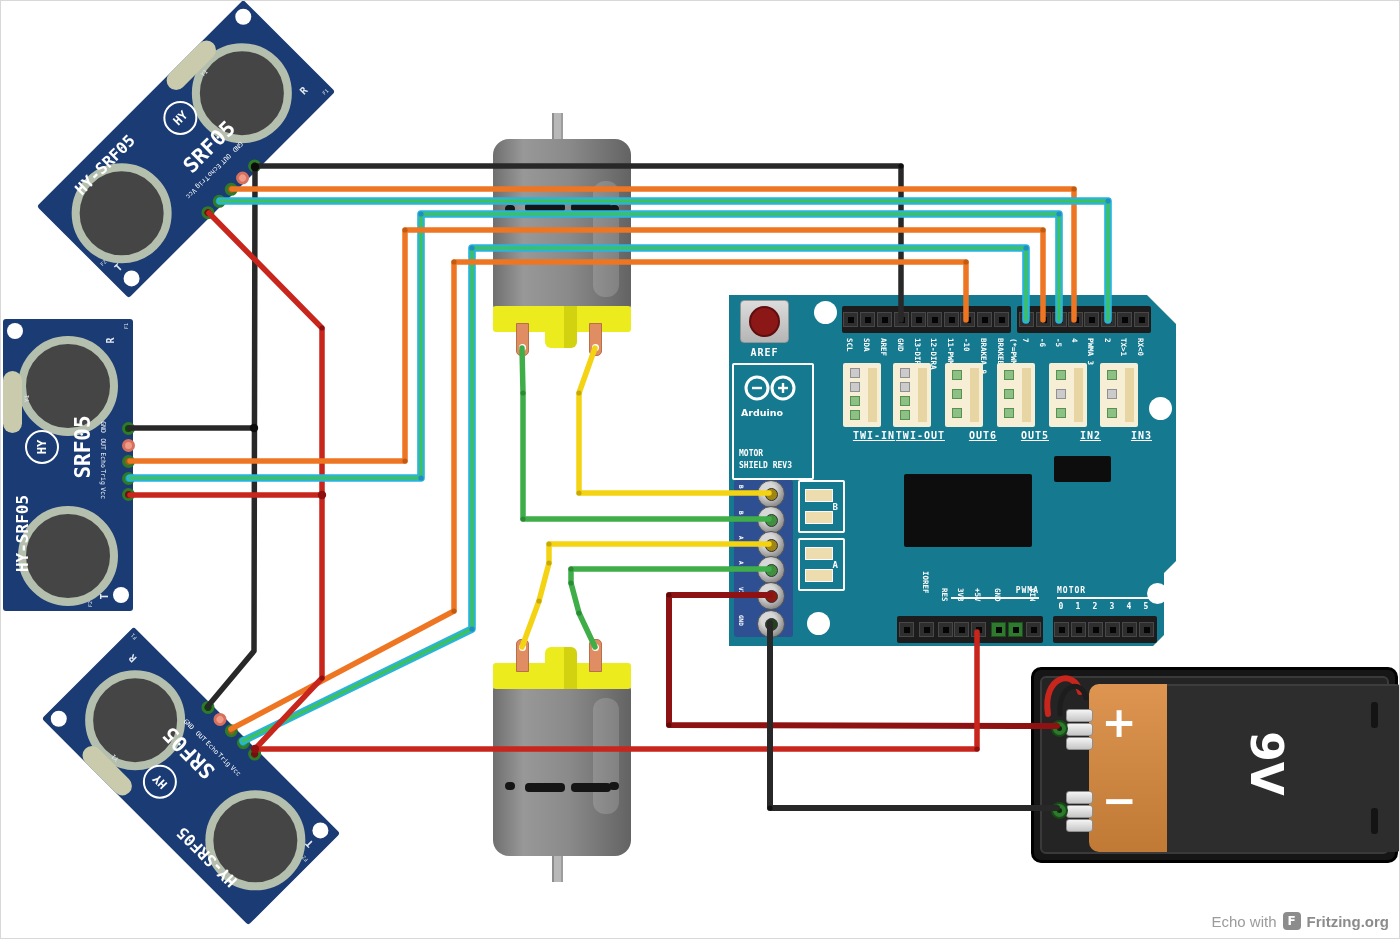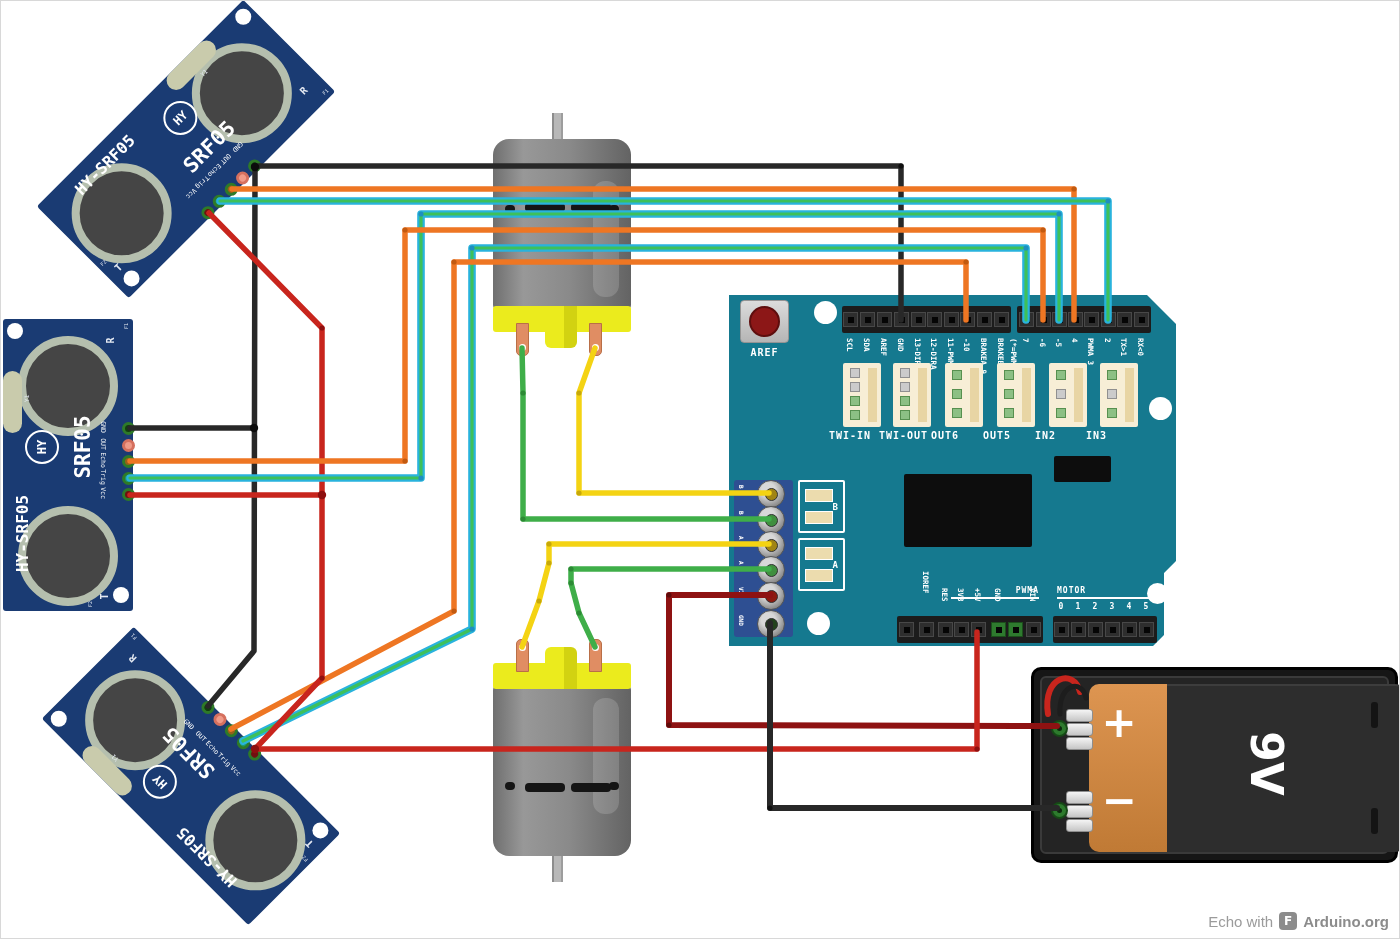--- a/index.html
+++ b/index.html
@@ -18,22 +18,22 @@
   .vlab{position:absolute;writing-mode:vertical-rl;color:#fff;font:bold 7.5px "DejaVu Sans Mono",monospace;
         white-space:nowrap;}
   .numlab{position:absolute;color:#fff;font:bold 8px "DejaVu Sans Mono",monospace;width:12px;text-align:center;}
   .skline{position:absolute;height:2px;background:#fff;}
   .sktext{position:absolute;color:#fff;font:bold 8px "DejaVu Sans Mono",monospace;letter-spacing:1px;}
   .conn{position:absolute;top:362px;width:38px;height:64px;background:#f7eed6;border-radius:2px;}
   .conn .stripe{position:absolute;right:4px;top:5px;width:9px;height:54px;background:#e8d5a4;}
   .cpin{position:absolute;left:7px;width:10px;height:10px;box-sizing:border-box;border:1px solid #8a8a8a;}
   .cpin.g{background:#8cc084;border-color:#57904f;}
   .cpin.s{background:#cbcbcb;border-color:#909090;}
-  .connlab{position:absolute;top:429px;width:66px;text-align:left;color:#fff;
-           font:bold 10px "DejaVu Sans Mono",monospace;letter-spacing:1px;}
+  .connlab{position:absolute;top:429px;width:66px;text-align:right;color:#fff;
+           font:bold 10px "DejaVu Sans Mono",monospace;letter-spacing:1px;text-decoration:underline;}
   .tblock{position:absolute;left:733px;top:479px;width:59px;height:157px;background:#2e4f92;border-radius:3px;}
   .term{position:absolute;width:26px;height:26px;border-radius:50%;border:1px solid #555;
         background:radial-gradient(circle at 40% 35%,#d8d8d8 0 30%,#9a9a9a 65%,#5f5f5f);
         display:flex;align-items:center;justify-content:center;}
   .term i{width:11px;height:11px;border-radius:50%;display:block;border:1px solid #333;}
   .fuse{position:absolute;left:797px;width:47px;height:53px;border:2px solid #fff;border-radius:2px;box-sizing:border-box;}
   .fuse .fel{position:absolute;left:5px;width:26px;height:11px;background:#ecdcae;border:1px solid #fff;}
   .fuse b{position:absolute;right:5px;top:50%;transform:translateY(-50%);color:#fff;
           font:bold 9px "DejaVu Sans Mono",monospace;}
   .chip{position:absolute;background:#0d0d0d;border-radius:2px;}
@@ -123,20 +123,32 @@
   <div class="hstrip" style="left:841px;top:305px;width:169px;"></div>
   <div class="hstrip" style="left:1016px;top:305px;width:134px;"></div>
   <div class="hstrip" style="left:896px;top:615px;width:146px;"></div>
   <div class="hstrip" style="left:1052px;top:615px;width:104px;"></div>
 
   <div class="reset">
       <i></i>
     </div>
   <div class="resetlab">AREF</div>
 
+  <div class="logobox">
+    <svg width="62" height="34" style="position:absolute;left:6px;top:6px;">
+      <circle cx="17" cy="17" r="11" fill="none" stroke="#fff" stroke-width="3"></circle>
+      <circle cx="43" cy="17" r="11" fill="none" stroke="#fff" stroke-width="3"></circle>
+      <line x1="12" y1="17" x2="22" y2="17" stroke="#fff" stroke-width="2.4"></line>
+      <line x1="38" y1="17" x2="48" y2="17" stroke="#fff" stroke-width="2.4"></line>
+      <line x1="43" y1="12" x2="43" y2="22" stroke="#fff" stroke-width="2.4"></line>
+    </svg>
+    <div class="brand">Arduino</div>
+    <div class="bn" style="top:84px;">MOTOR</div>
+    <div class="bn" style="top:96px;">SHIELD REV3</div>
+  </div>
 
   <div class="tblock"></div>
   <div class="chip" style="left:903px;top:473px;width:128px;height:73px;"></div>
   <div class="chip" style="left:1053px;top:455px;width:57px;height:26px;"></div>
 
   <div class="skline" style="left:950px;top:596px;width:88px;"></div>
   <div class="sktext" style="left:958px;top:585px;width:80px;text-align:right;">PWMA</div>
   <div class="skline" style="left:1056px;top:596px;width:96px;"></div>
   <div class="sktext" style="left:1056px;top:585px;">MOTOR</div>
 
@@ -222,21 +234,21 @@
       <circle cx="570" cy="568" r="2.6" fill="#2c8a35"></circle>
       <circle cx="253" cy="427" r="4.2" fill="#0c0c0c"></circle>
       <circle cx="254" cy="166" r="4.2" fill="#0c0c0c"></circle>
       <circle cx="321" cy="494" r="4.2" fill="#8e0f0f"></circle>
       <circle cx="254" cy="748" r="4.2" fill="#8e0f0f"></circle>
     </svg>
 
   <div class="footer">
     <span>Echo with</span>
     <span class="flogo">F</span>
-    <b>Arduino.org</b>
+    <b>Fritzing.org</b>
   </div>
 <div class="hpin" style="left: 842px; top: 311px;">
       <i></i>
     </div>
     <div class="vlab" style="left: 844px; top: 337px;">SCL</div>
     <div class="hpin" style="left: 859px; top: 311px;">
       <i></i>
     </div>
     <div class="vlab" style="left: 861px; top: 337px;">SDA</div>
     <div class="hpin" style="left: 876px; top: 311px;">

